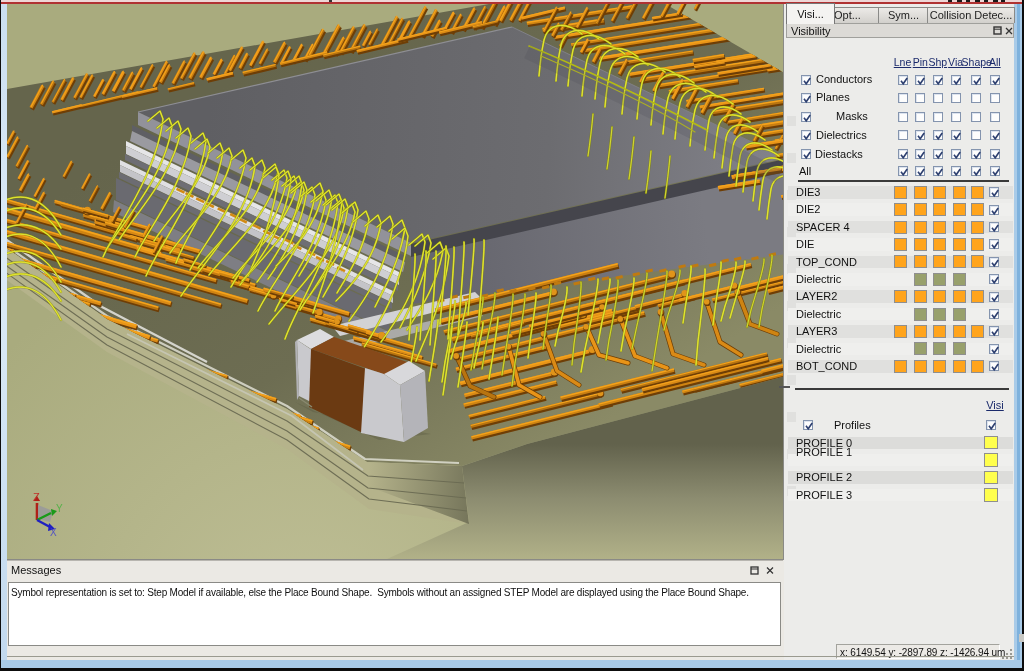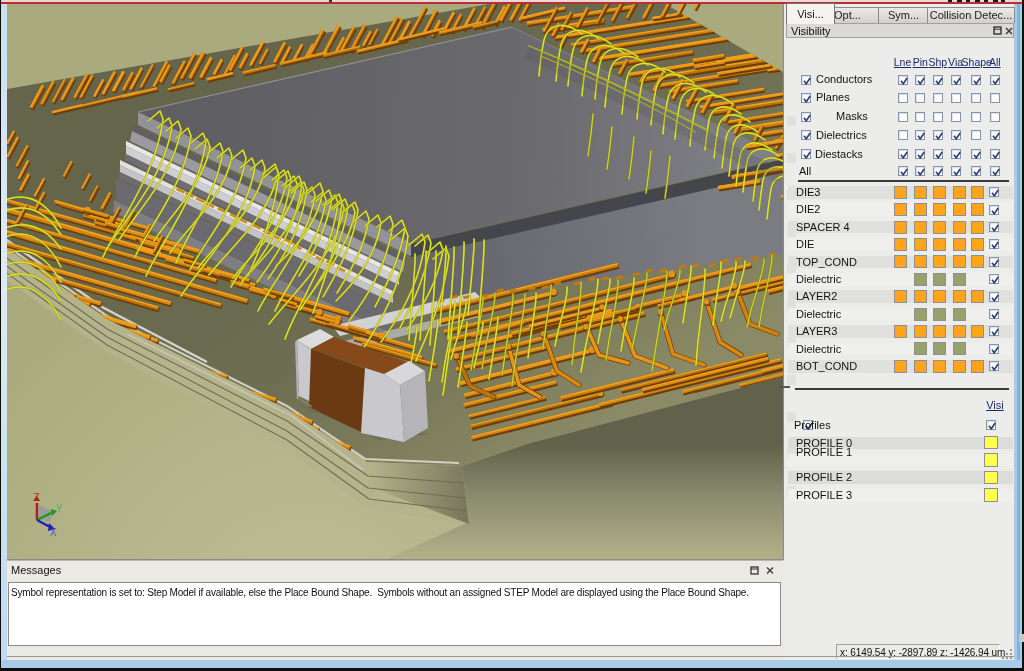--- a/index.html
+++ b/index.html
@@ -1576,21 +1576,21 @@
       <path d="M2 4.8 l2.2 3.0 l4.0 -5.8" stroke="#2e4070" stroke-width="1.6" fill="none"></path>
     </svg>
   </div>
 <div style="position:absolute;left:795px;top:388px;width:214px;height:2px;background:#3a3a3a;"></div>
 <div style="position:absolute;left:981px;top:399px;width:28px;text-align:center;font:11px 'Liberation Sans',sans-serif;color:#1b2a6b;text-decoration:underline;">Visi</div>
 <div style="position:absolute;left:803.0px;top:420.0px;width:8px;height:8px;border:1px solid #8494ae;background:#fdfdfd;box-shadow:inset 1px 1px 0 #dde4ef;">
     <svg width="10" height="10" style="position:absolute;left:0;top:0">
       <path d="M2 4.8 l2.2 3.0 l4.0 -5.8" stroke="#2e4070" stroke-width="1.6" fill="none"></path>
     </svg>
   </div>
-<div style="position:absolute;left:780px;top:419px;font:11px 'Liberation Sans',sans-serif;color:#111;padding-left:14px;">Profiles</div>
+<div style="position:absolute;left:820px;top:419px;font:11px 'Liberation Sans',sans-serif;color:#111;padding-left:14px;">Profiles</div>
 <div style="position:absolute;left:986.3px;top:420.0px;width:8px;height:8px;border:1px solid #8494ae;background:#fdfdfd;box-shadow:inset 1px 1px 0 #dde4ef;">
     <svg width="10" height="10" style="position:absolute;left:0;top:0">
       <path d="M2 4.8 l2.2 3.0 l4.0 -5.8" stroke="#2e4070" stroke-width="1.6" fill="none"></path>
     </svg>
   </div>
 <div style="position:absolute;left:788px;top:436.5px;width:225px;height:12.5px;background:#dcdcda;"></div>
 <div style="position:absolute;left:796px;top:436.5px;font:11px 'Liberation Sans',sans-serif;color:#111;">PROFILE 0</div>
 <div style="position:absolute;left:984.0px;top:435.9px;width:11.5px;height:11.5px;border:1px solid #8f8f8f;background:#ffff4d;"></div>
 <div style="position:absolute;left:788px;top:453.9px;width:225px;height:12.5px;background:#efefed;"></div>
 <div style="position:absolute;left:796px;top:446px;font:11px 'Liberation Sans',sans-serif;color:#111;">PROFILE 1</div>

